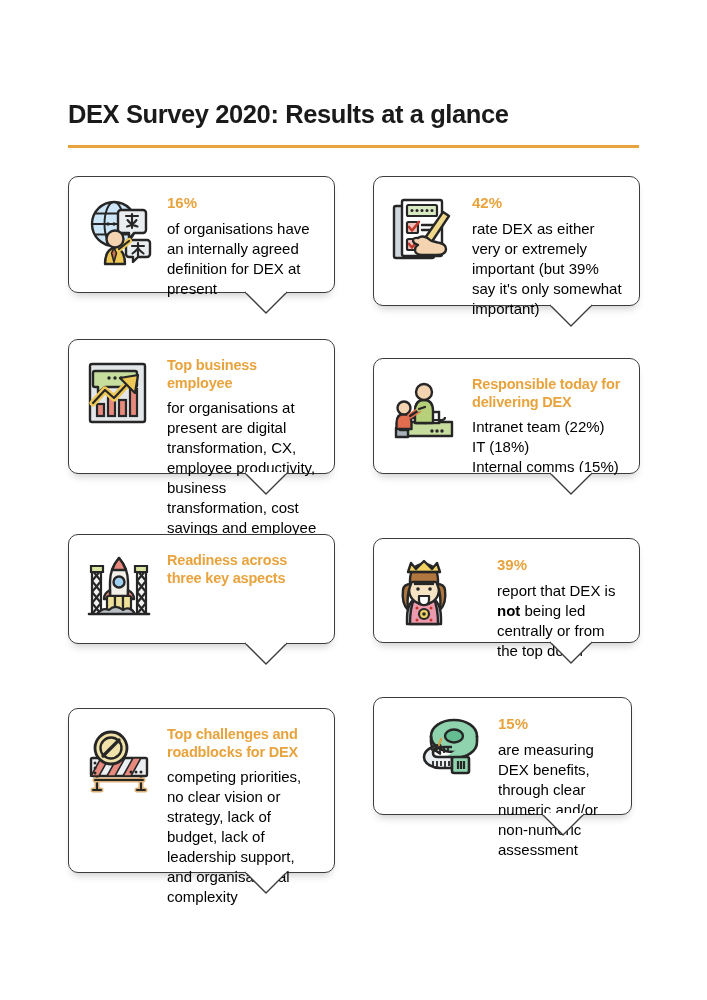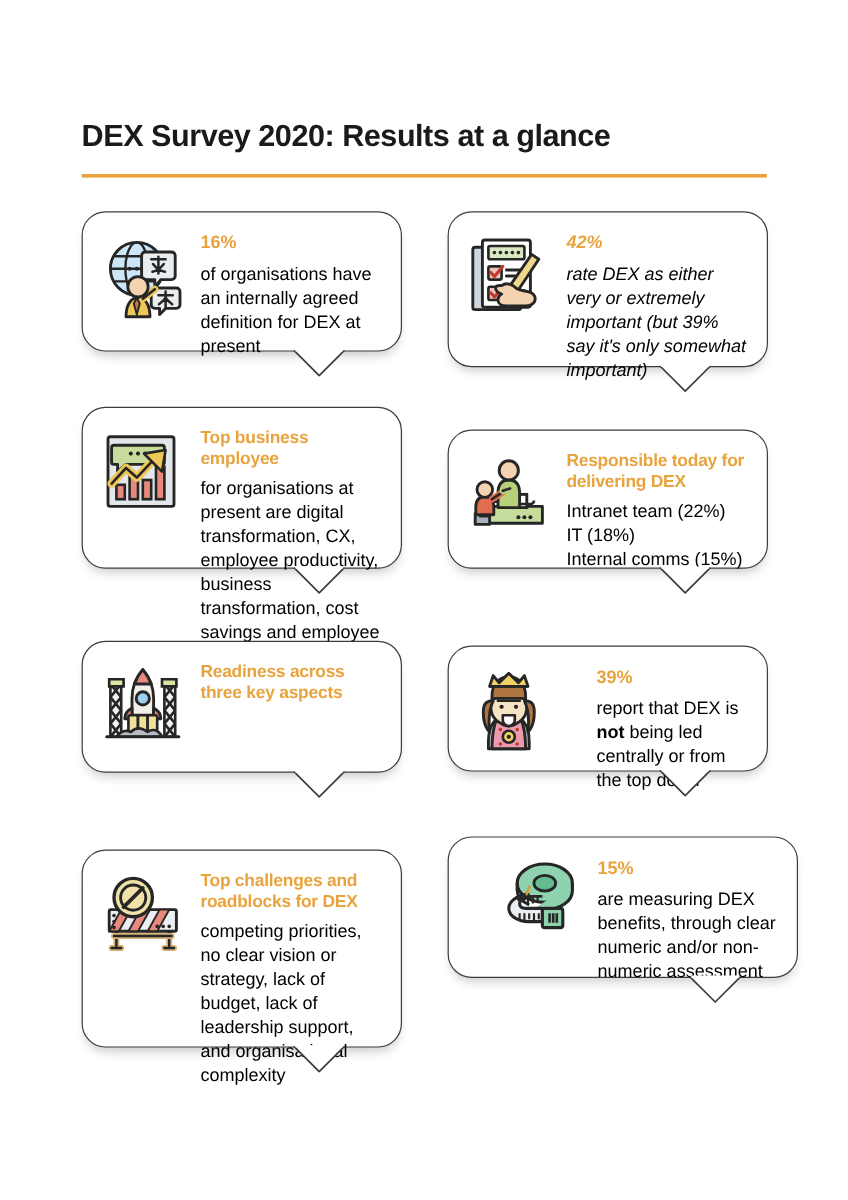--- a/index.html
+++ b/index.html
@@ -47,21 +47,21 @@
     left: 0;
     top: 0;
     width: 707px;
     height: 1000px;
   }
 
   .card {
     position: absolute;
     background: #ffffff;
     border: 1.4px solid #3c3c3c;
-    border-radius: 20px;
+    border-radius: 10px;
     box-shadow: 0 6px 9px -4px rgba(0,0,0,0.22);
     display: flex;
     align-items: flex-start;
     padding: 15px 14px 14px 13px;
     gap: 11px;
   }
 
   
   .tail {
     position: absolute;
@@ -165,21 +165,21 @@
         <div class="desc">of organisations have an internally agreed definition for DEX at present</div>
       </div>
       <div class="tail">
         <svg width="44" height="23" viewBox="0 0 44 23">
           <path d="M1 1 L22 22 L43 1" fill="#ffffff" stroke="#3c3c3c" stroke-width="1.4" stroke-linejoin="round"></path>
           <path d="M2 0.5 H42" stroke="#ffffff" stroke-width="2.6"></path>
         </svg>
       </div>
     </div>
 
-    <div class="card" style="left:373px; top:176px; width:267px; height:130px;font-style:italic;">
+    <div class="card" style="left:373px; top:176px; width:267px; height:130px;">
       <div class="icon-wrap">
         <svg width="72" height="72" viewBox="0 0 72 72">
           <rect x="6" y="12" width="40" height="52" rx="2" fill="#cfd6de" stroke="#262626" stroke-width="2.4"></rect>
           <rect x="14" y="6" width="40" height="56" rx="2" fill="#ffffff" stroke="#262626" stroke-width="2.4"></rect>
           <rect x="19" y="11" width="30" height="11" rx="1.5" fill="#d8e8c0" stroke="#262626" stroke-width="2.2"></rect>
           <g fill="#262626">
               <circle cx="24" cy="16.5" r="1.5"></circle>
               <circle cx="29" cy="16.5" r="1.5"></circle>
               <circle cx="34" cy="16.5" r="1.5"></circle>
               <circle cx="39" cy="16.5" r="1.5"></circle>
@@ -386,21 +386,21 @@
         <div class="desc">competing priorities, no clear vision or strategy, lack of budget, lack of leadership support, and organisational complexity</div>
       </div>
       <div class="tail">
         <svg width="44" height="23" viewBox="0 0 44 23">
           <path d="M1 1 L22 22 L43 1" fill="#ffffff" stroke="#3c3c3c" stroke-width="1.4" stroke-linejoin="round"></path>
           <path d="M2 0.5 H42" stroke="#ffffff" stroke-width="2.6"></path>
         </svg>
       </div>
     </div>
 
-    <div class="card" style="left:373px; top:697px; width:292px; height:118px;padding-left:39px;">
+    <div class="card" style="left:373px; top:697px; width:259px; height:118px;padding-left:39px;">
       <div class="icon-wrap">
         <svg width="72" height="72" viewBox="0 0 72 72">
           <ellipse cx="40" cy="21" rx="23" ry="16" fill="#8fd3ae" stroke="#262626" stroke-width="2.6"></ellipse>
           <ellipse cx="40" cy="21" rx="9" ry="6.5" fill="#63bd90" stroke="#262626" stroke-width="2.4"></ellipse>
           <path d="M17 21v6c0 5 4 9 10 12" fill="none" stroke="#262626" stroke-width="2.6"></path>
           <path d="M63 21v6c0 9-10 16-23 16-3 0-6-.4-8.5-1" fill="#8fd3ae" stroke="#262626" stroke-width="2.6" stroke-linejoin="round"></path>
           <path d="M26 30c-9 1-16 6-16 12 0 7 9 11 16 11h12v-11H24c-3 0-5-1.5-5-4s3-5 8-5z" fill="#eceff2" stroke="#262626" stroke-width="2.6" stroke-linejoin="round"></path>
           <path d="M17 35c4-2 8-3 13-3h8" stroke="#262626" stroke-width="2.4" fill="none"></path>
           <g stroke="#262626" stroke-width="1.8">
             <path d="M22 32v5M26 31.5v6.5M30 31v7M34 31v6M19 46v5M23 46v6.5M27 46v5M31 46v6.5M35 46v5"></path>

